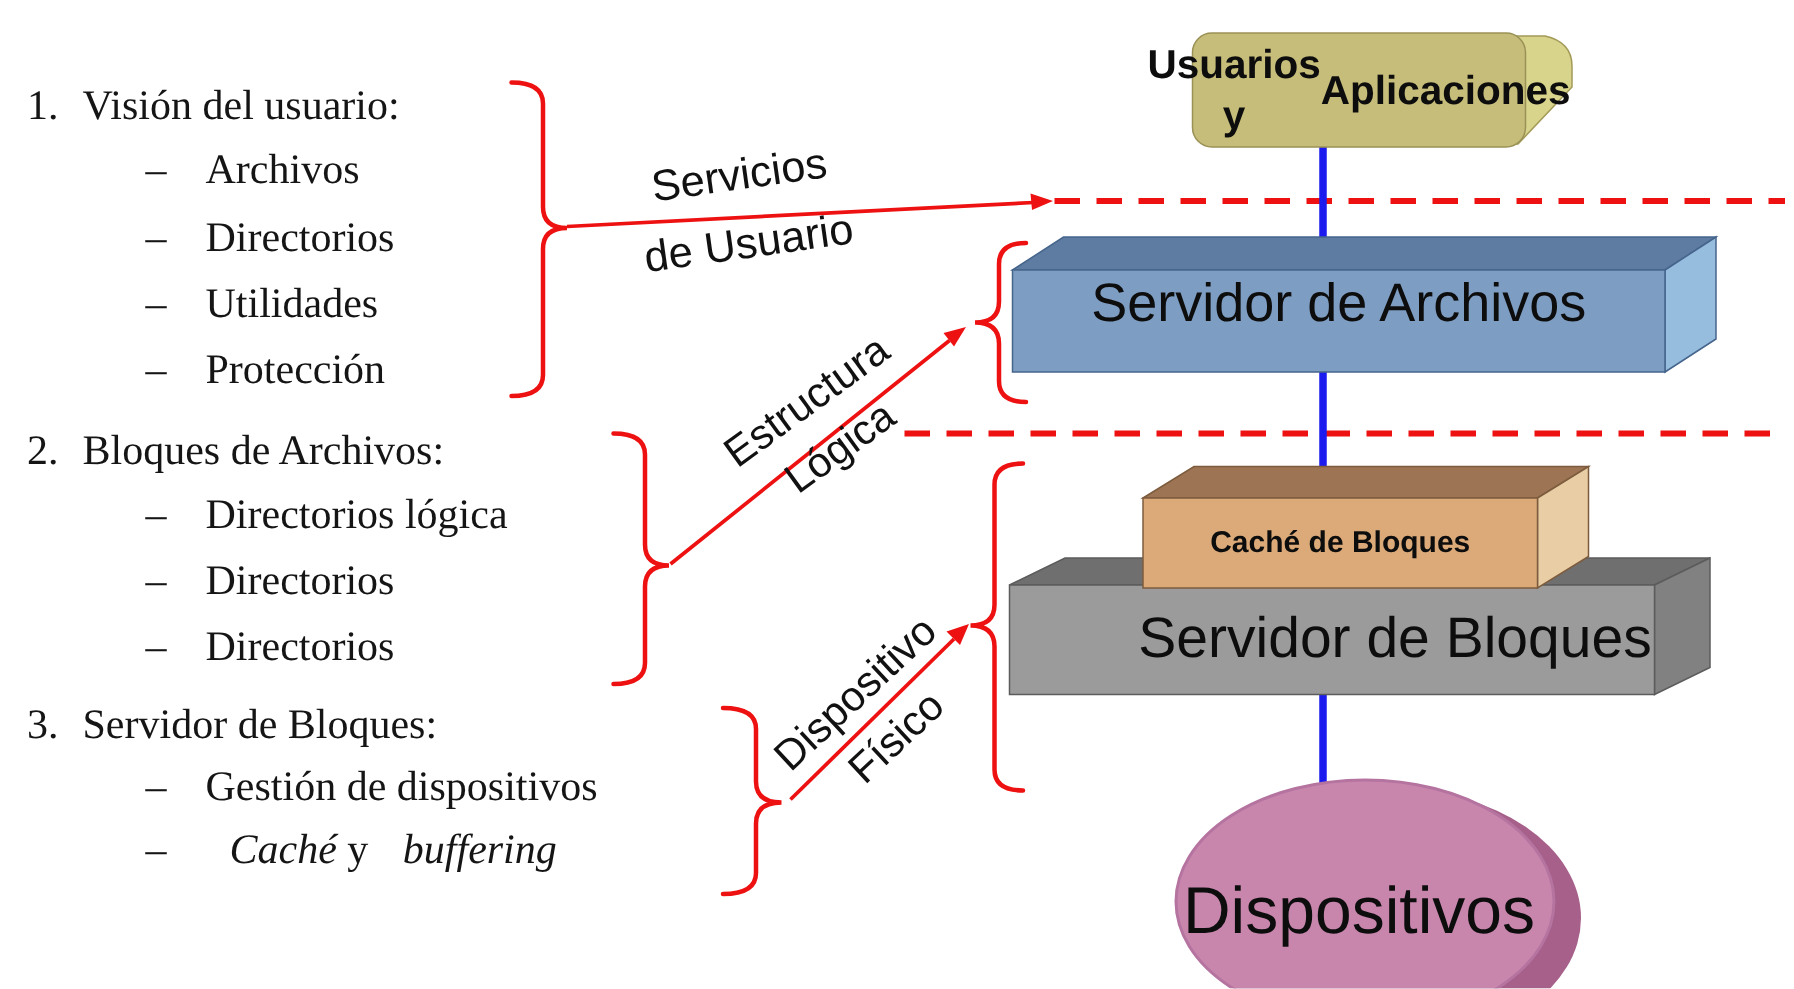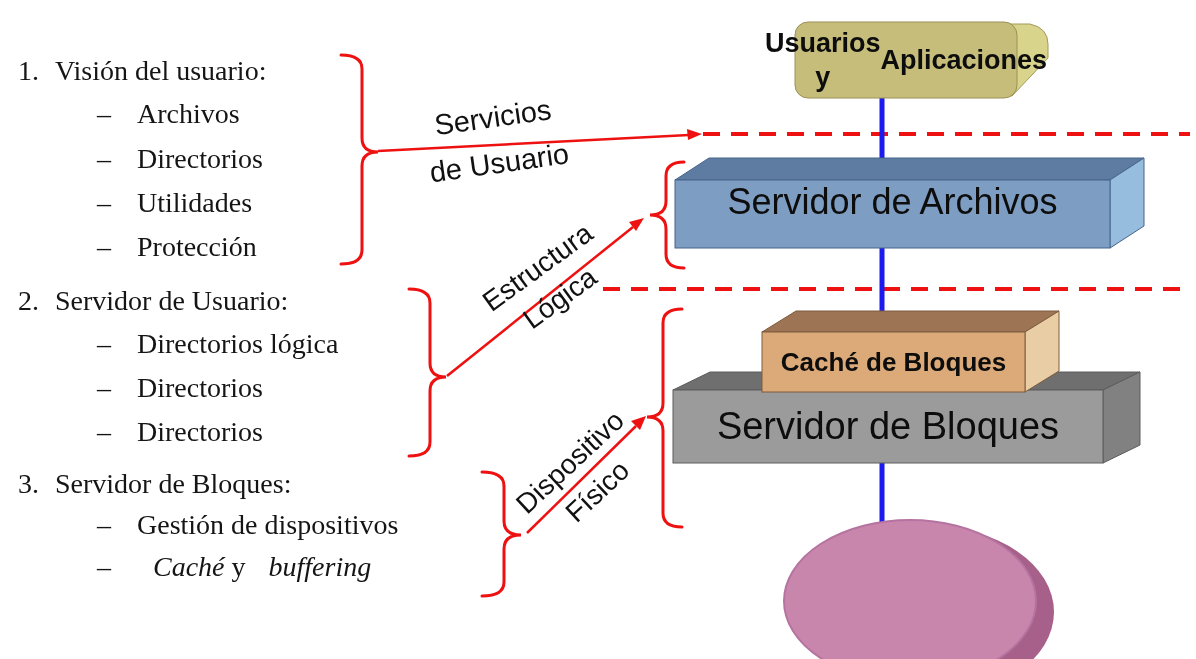--- a/index.html
+++ b/index.html
@@ -14,22 +14,22 @@
   .line .ttl{position:absolute;left:55px;}
   .line .dash{position:absolute;left:97px;}
   .line .itxt{position:absolute;left:137px;}
   .it{font-style:italic;margin-left:16px;}
   
   .boxlabel{position:absolute;z-index:3;display:flex;align-items:center;justify-content:center;
             text-align:center;color:#0d0d0d;pointer-events:none;}
   .lbl-users{left:795px;top:22px;width:222px;height:76px;flex-direction:row;
              font-weight:bold;font-size:27px;line-height:34px;}
   .lbl-file{left:675px;top:168px;width:435px;height:68px;font-size:36px;}
-  .lbl-cache{left:762px;top:332px;width:263px;height:60px;font-weight:bold;font-size:26px;}
-  .lbl-block{left:673px;top:390px;width:430px;height:73px;font-size:38px;}
+  .lbl-cache{left:762px;top:332px;width:263px;height:60px;font-weight:bold;font-size:20px;}
+  .lbl-block{left:673px;top:390px;width:430px;height:73px;font-size:38px;padding-left:42px;}
   .lbl-devices{left:781px;top:583px;width:250px;height:50px;font-size:44px;}
   .edgelabel{position:absolute;z-index:3;text-align:center;color:#111;pointer-events:none;white-space:nowrap;}
   .lbl-servicios{left:396px;top:94px;width:200px;font-size:29px;line-height:46px;transform:rotate(-8deg);}
   .lbl-estructura{left:459px;top:245px;width:180px;font-size:28px;line-height:38px;transform:rotate(-36deg);}
   .lbl-fisico{left:494px;top:437px;width:180px;font-size:28px;line-height:40px;transform:rotate(-43deg);}
 </style>
 </head>
 <body>
 
 <div class="stage">
@@ -108,21 +108,21 @@
       <span class="dash">–</span>
       <span class="itxt">Utilidades</span>
     </div>
     <div class="line" style="top:231px">
       <span class="dash">–</span>
       <span class="itxt">Protección</span>
     </div>
 
     <div class="line" style="top:285px">
       <span class="num">2.</span>
-      <span class="ttl">Servidor de Usuario:</span>
+      <span class="ttl">Bloques de Archivos:</span>
     </div>
     <div class="line" style="top:328px">
       <span class="dash">–</span>
       <span class="itxt">Directorios lógica</span>
     </div>
     <div class="line" style="top:372px">
       <span class="dash">–</span>
       <span class="itxt">Directorios</span>
     </div>
     <div class="line" style="top:416px">
@@ -144,20 +144,21 @@
     </div>
   </div>
 
   <div class="boxlabel lbl-users">
     <div>Usuarios y</div>
     <div>Aplicaciones</div>
   </div>
   <div class="boxlabel lbl-file">Servidor de Archivos</div>
   <div class="boxlabel lbl-cache">Caché de Bloques</div>
   <div class="boxlabel lbl-block">Servidor de Bloques</div>
+  <div class="boxlabel lbl-devices">Dispositivos</div>
 
   <div class="edgelabel lbl-servicios">
     <div>Servicios</div>
     <div>de Usuario</div>
   </div>
   <div class="edgelabel lbl-estructura">
     <div>Estructura</div>
     <div>Lógica</div>
   </div>
   <div class="edgelabel lbl-fisico">

